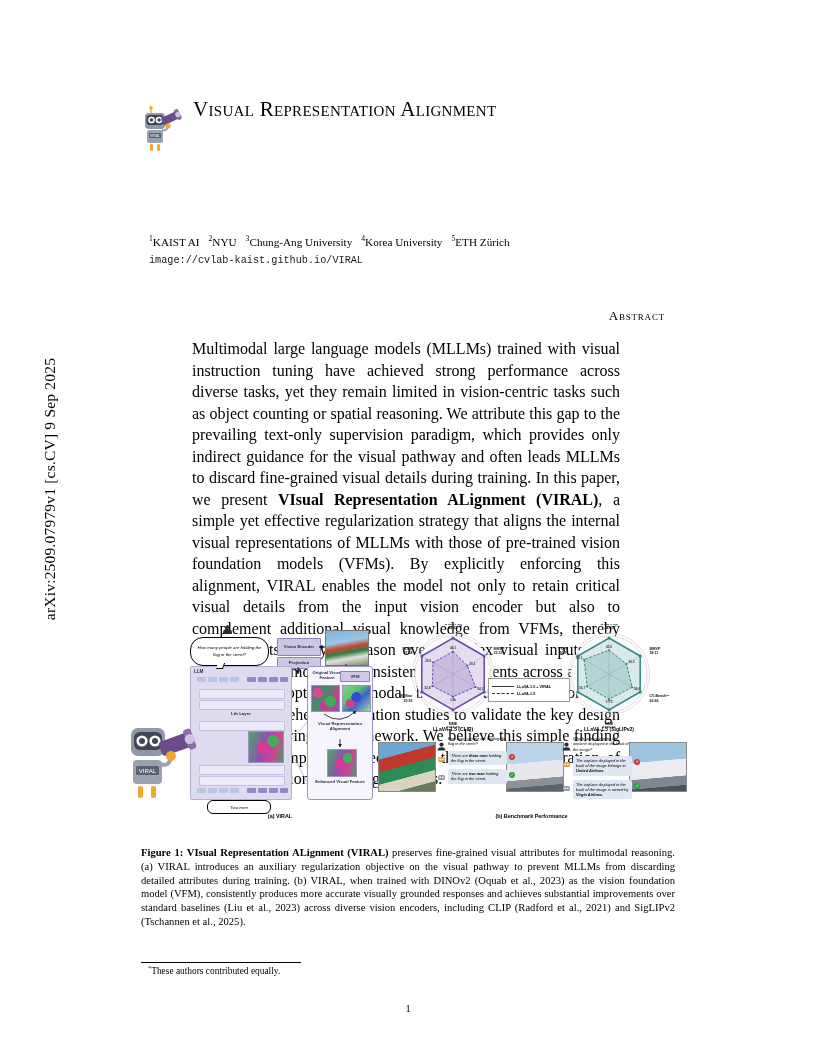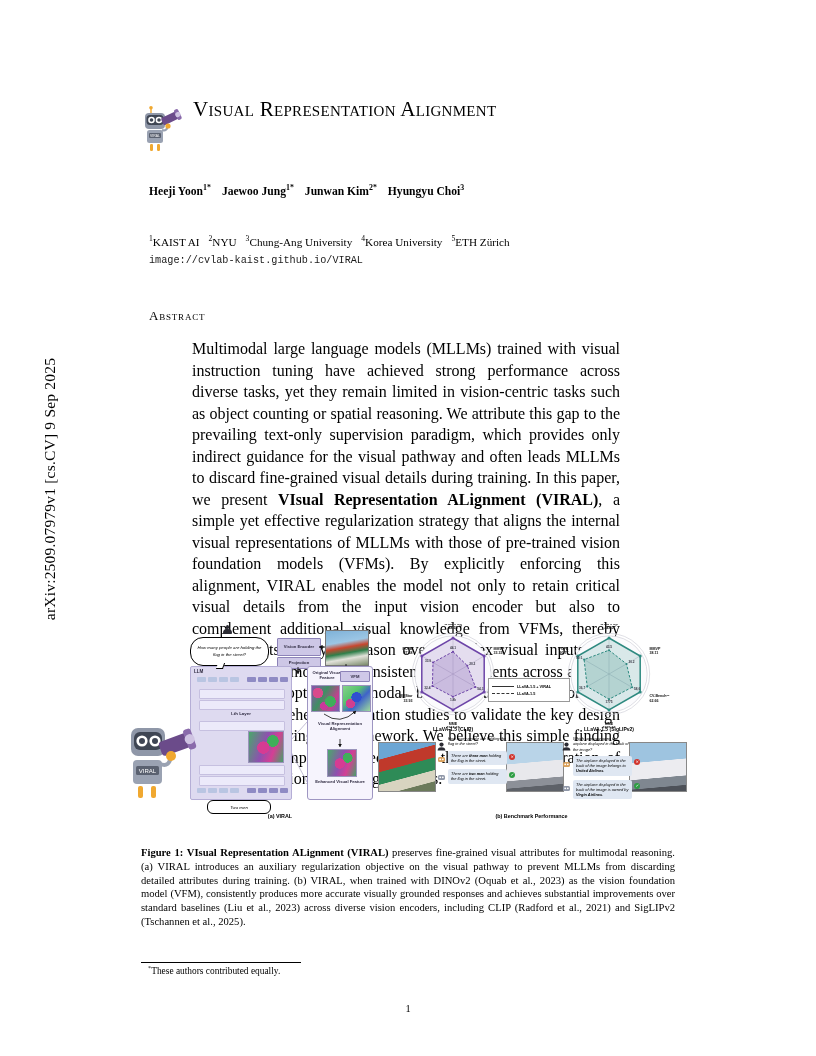--- a/index.html
+++ b/index.html
@@ -37,21 +37,21 @@
     font-size:11.6px;font-weight:bold;line-height:1.58;}
   .authors .row{white-space:nowrap;}
   .authors .gap{display:inline-block;width:11px;}
   sup{font-size:.68em;vertical-align:super;line-height:0;}
   .affil{position:absolute;left:149px;top:236px;width:530px;font-size:11.2px;}
   .affil .gap{display:inline-block;width:9px;}
   .url{position:absolute;left:149px;top:255px;font-size:10.2px;
     font-family:"Liberation Mono", monospace;color:#1a1a1a;}
 
   
-  .abs-head{position:absolute;left:149px;top:308px;width:516px;text-align:left;
+  .abs-head{position:absolute;left:149px;top:308px;width:516px;text-align:right;
     font-size:13px;font-variant:small-caps;letter-spacing:.8px;}
   .abs-body{position:absolute;left:192px;top:338px;width:428px;
     font-size:16px;line-height:1.345;text-align:justify;
     text-justify:inter-word;hyphens:none;}
   .abs-body b{font-weight:bold;}
 
   
   .figure{position:absolute;left:185px;top:622px;width:500px;height:205px;}
   .fig-panel-a{position:absolute;left:0;top:0;width:190px;height:196px;}
   .fig-panel-b{position:absolute;left:193px;top:0;width:307px;height:196px;}
@@ -209,21 +209,20 @@
         <path d="M21 24 q5 2 6 -5" stroke="#9aa2b2" stroke-width="2.2" fill="none"></path>
         <circle cx="27" cy="20" r="2.6" fill="#f0a830"></circle>
       </svg>
     </div>
     <div class="title-text">
       <span class="ln">Visual Representation Alignment</span>
     </div>
   </div>
 
   <div class="authors" id="authors">
-      <div class="row"><span>Heeji Yoon<sup>1*</sup></span><span class="gap"></span><span>Jaewoo Jung<sup>1*</sup></span><span class="gap"></span><span>Junwan Kim<sup>2*</sup></span><span class="gap"></span><span>Hyungyu Choi<sup>3</sup></span></div>
     </div>
   <div class="affil" id="affils"><span><sup>1</sup>KAIST AI</span><span class="gap"></span><span><sup>2</sup>NYU</span><span class="gap"></span><span><sup>3</sup>Chung-Ang University</span><span class="gap"></span><span><sup>4</sup>Korea University</span><span class="gap"></span><span><sup>5</sup>ETH Zürich</span></div>
   <div class="url">image://cvlab-kaist.github.io/VIRAL</div>
 
   <div class="abs-head">Abstract</div>
   <div class="abs-body">
     <span>Multimodal large language models (MLLMs) trained with visual instruction tuning have achieved strong performance across diverse tasks, yet they remain limited in vision-centric tasks such as object counting or spatial reasoning. We attribute this gap to the prevailing text-only supervision paradigm, which provides only indirect guidance for the visual pathway and often leads MLLMs to discard fine-grained visual details during training. In this paper, we present </span><b>VIsual Representation ALignment (VIRAL)</b><span>, a simple yet effective regularization strategy that aligns the internal visual representations of MLLMs with those of pre-trained vision foundation models (VFMs). By explicitly enforcing this alignment, VIRAL enables the model not only to retain critical visual details from the input vision encoder but also to complement additional visual knowledge from VFMs, thereby enhancing its ability to reason over complex visual inputs. Our experiments demonstrate consistent improvements across all tasks on widely adopted multimodal benchmarks. Furthermore, we conduct comprehensive ablation studies to validate the key design choices underlying our framework. We believe this simple finding opens up an important direction for the effective integration of visual information in training MLLMs.</span>
   </div>
 
   <div class="figure">

